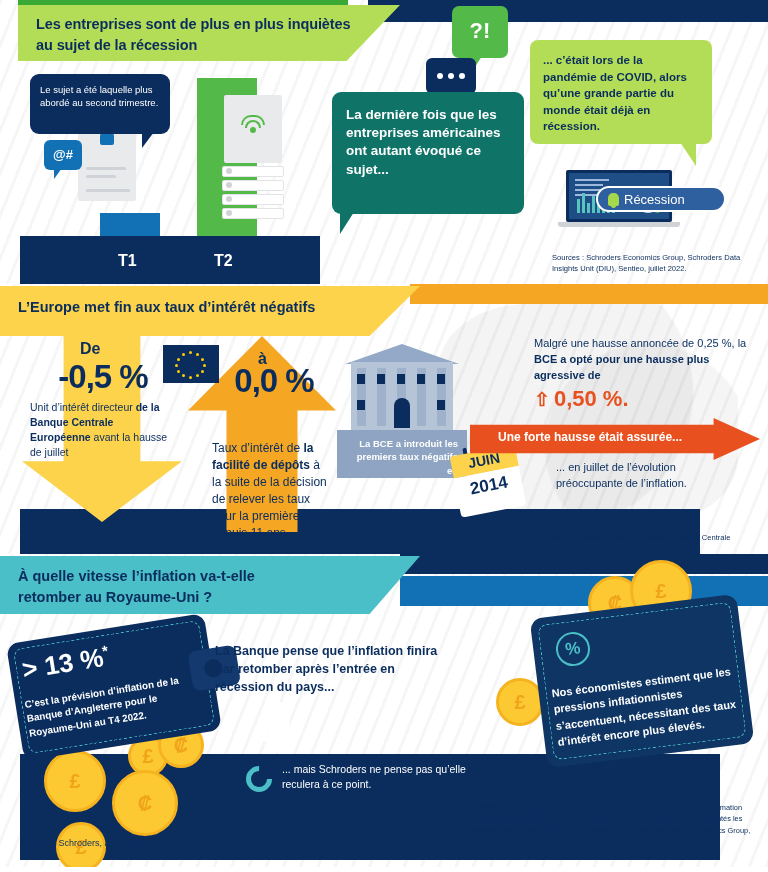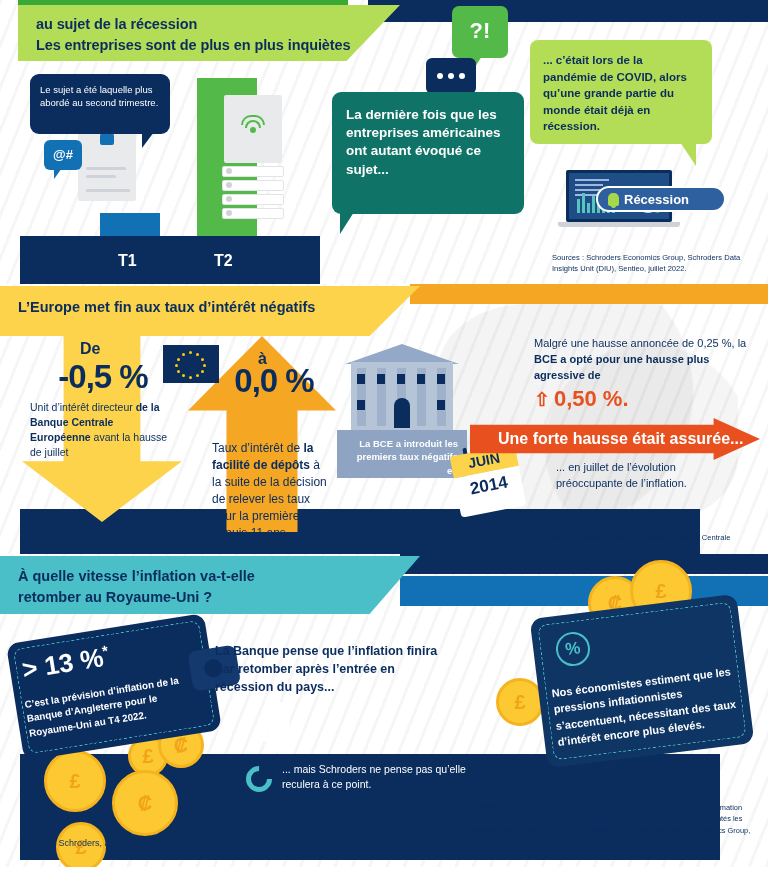--- a/index.html
+++ b/index.html
@@ -74,21 +74,21 @@
   #bub-lime .tail { right: 16px; top: 102px; position:absolute; border-right: 16px solid #b4dd57; border-bottom: 24px solid transparent; }
 
   
   #laptop { position: absolute; left: 566px; top: 170px; width: 106px; height: 60px; }
   #laptop .scr { position:absolute; left:0; top:0; width:106px; height:52px; background:#1f4e87; border:3px solid #0a2d5e; border-radius:2px; }
   #laptop .base { position:absolute; left:-8px; top:52px; width:122px; height:5px; background:#cfd2d6; border-radius:0 0 3px 3px; }
   #laptop .minibar { position:absolute; bottom:6px; background:#57c4c0; width:3px; }
   #pill-recession { position: absolute; left: 596px; top: 186px; width: 130px; height: 26px; background:#2e5f9e; border:2px solid #ffffff; border-radius: 14px; display:flex; align-items:center; gap:5px; padding-left:10px; }
   #pill-recession .bell { width: 11px; height: 13px; background:#a5d84a; border-radius: 5px 5px 2px 2px; position:relative; }
   #pill-recession .bell:after { content:""; position:absolute; left:3px; top:12px; width:5px; height:3px; background:#a5d84a; border-radius:0 0 3px 3px; }
-  #pill-recession span { color:#fff; font-size:13px; font-weight:bold; }
+  #pill-recession span { color:#fff; font-size:13px; font-weight:normal; }
 
   #sec1-src { position:absolute; left: 552px; top: 252px; width: 210px; }
   #sec1-src p { font-size: 7.6px; color:#0a2d5e; line-height:1.45; }
 
   
   #sec2 { position: absolute; left: 0; top: 284px; width: 768px; height: 275px; background:#ffffff; overflow:hidden; }
   #sec2-orange-top { position:absolute; left: 410px; top: 0; width: 358px; height: 20px; background:#f5a623; }
   #sec2-head {
     position:absolute; left:0; top:2px; width: 420px; height: 50px; background:#fcd34a;
     clip-path: polygon(0 0, 100% 0, 88% 100%, 0 100%);
@@ -141,21 +141,21 @@
   #cal .bot { position:absolute; left:0; top:22px; width:66px; height:40px; background:#ffffff; border-radius:0 0 4px 4px; }
   #cal .ring { position:absolute; top:-6px; width:4px; height:12px; background:#0a2d5e; border-radius:2px; }
   #cal .m { position:absolute; left:0; top:2px; width:66px; text-align:center; font-size:14px; font-weight:bold; color:#0a2d5e; }
   #cal .y { position:absolute; left:0; top:26px; width:66px; text-align:center; font-size:17px; font-weight:bold; color:#0a2d5e; }
 
   
   #arrow-right {
     position:absolute; left: 470px; top: 134px; width: 290px; height: 42px; background:#e8511f;
     clip-path: polygon(0 16%, 84% 16%, 84% 0, 100% 50%, 84% 100%, 84% 84%, 0 84%);
   }
-  #arrow-right span { position:absolute; left: 28px; top: 12px; color:#fff; font-size:16px; font-weight:bold; }
+  #arrow-right span { position:absolute; left: 28px; top: 12px; color:#fff; font-size:12px; font-weight:bold; }
 
   #sec2-r1 { position:absolute; left: 534px; top: 52px; width: 228px; }
   #sec2-r1 p { font-size: 11px; color:#0a2d5e; line-height:1.44; }
   #sec2-big { position:absolute; left: 534px; top: 102px; display:flex; align-items:center; gap:4px; }
   #sec2-big .uparrow { font-size: 19px; color:#e8511f; font-weight:bold; }
   #sec2-big .v { font-size: 22px; font-weight:bold; color:#e8511f; }
   #sec2-r2 { position:absolute; left: 556px; top: 176px; width: 180px; }
   #sec2-r2 p { font-size: 11px; color:#0a2d5e; line-height:1.45; }
   #sec2-src { position:absolute; left: 538px; top: 248px; width: 200px; }
   #sec2-src p { font-size: 7.6px; color:#0a2d5e; line-height:1.5; }
@@ -213,22 +213,22 @@
 <body>
 
 <div id="page">
 
   <div id="sec1">
     <div class="stripes"></div>
     <div id="sec1-navy-top"></div>
     <div id="sec1-green-strip"></div>
 
     <div id="sec1-head">
+      <div class="line">Les entreprises sont de plus en plus inquiètes</div>
       <div class="line">au sujet de la récession</div>
-      <div class="line">Les entreprises sont de plus en plus inquiètes</div>
     </div>
 
     <div id="bar-t2"></div>
 
     <div class="mock" id="mock1">
       <div class="mrow" style="left:8px;top:8px;width:34px;"></div>
       <div style="position:absolute;left:22px;top:36px;width:14px;height:16px;background:#1271b5;border-radius:7px 7px 2px 2px;"></div>
       <div class="mrow" style="left:8px;top:74px;width:40px;"></div>
       <div class="mrow" style="left:8px;top:82px;width:30px;"></div>
       <div class="mrow" style="left:8px;top:96px;width:44px;"></div>

